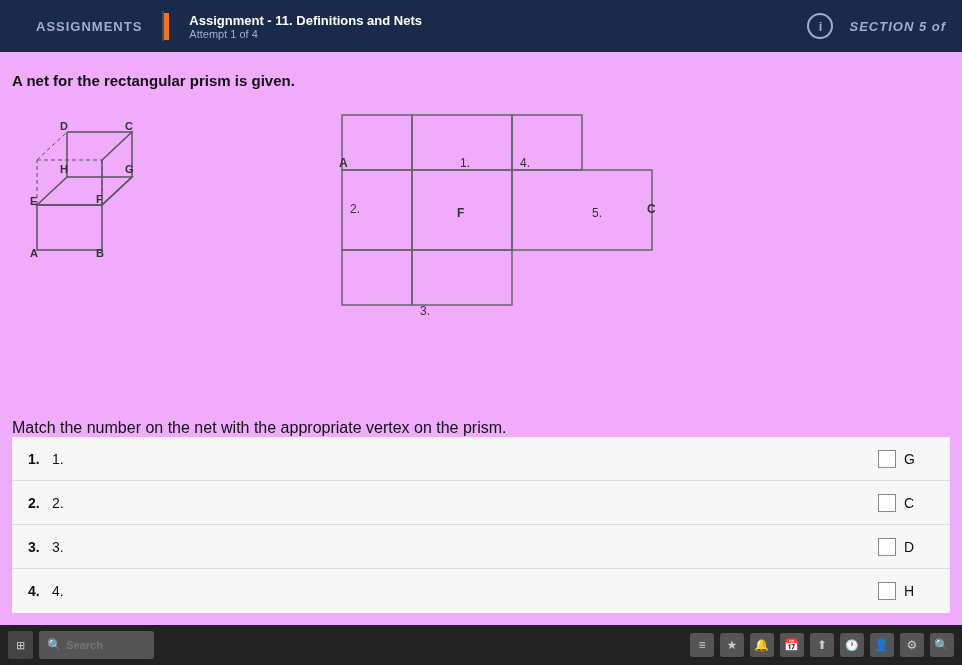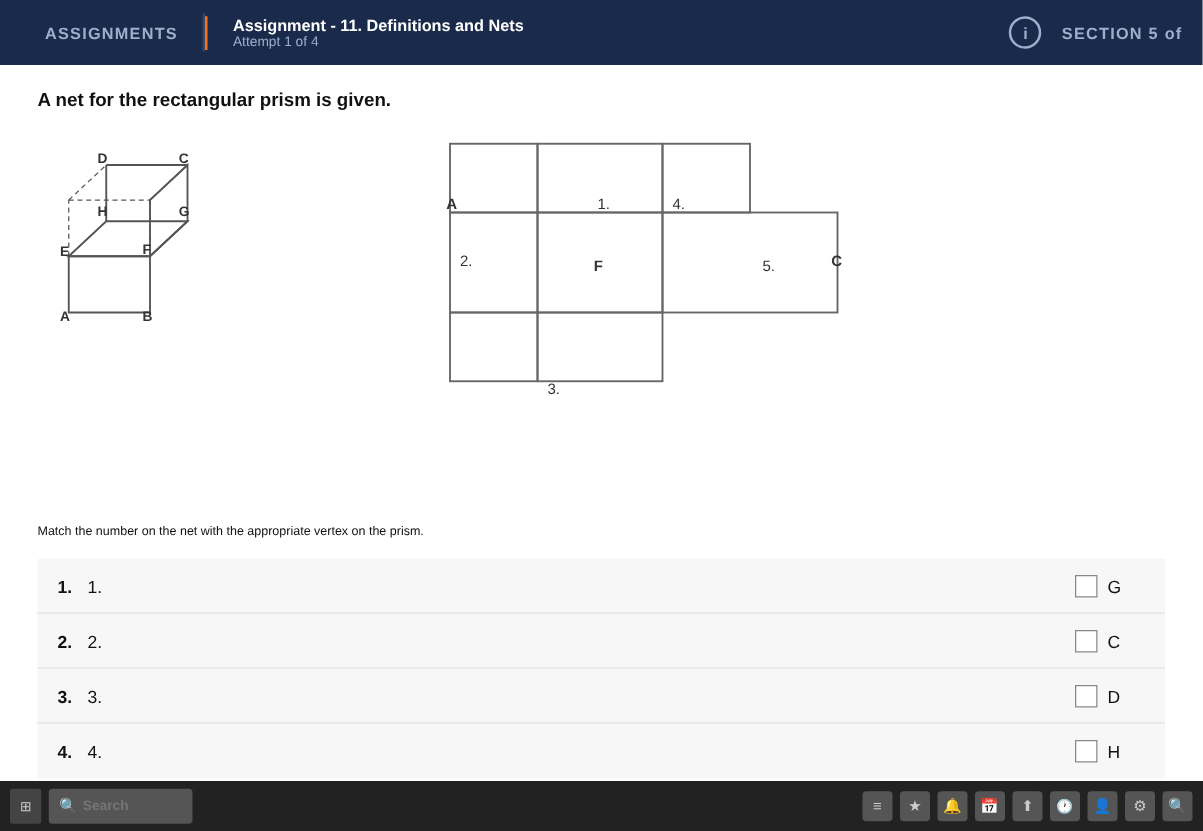--- a/index.html
+++ b/index.html
@@ -33,21 +33,21 @@
     }
     .header-divider {
       width: 1px;
       height: 30px;
       background: #3a4a6a;
     }
     .header-assignment {
       display: flex;
       flex-direction: column;
       padding: 0 20px;
-      border-left: 2px solid #f97316;
+      border-left: 5px solid #f97316;
     }
     .assignment-title {
       color: #ffffff;
       font-size: 13px;
       font-weight: 600;
     }
     .assignment-subtitle {
       color: #9ab0cc;
       font-size: 11px;
     }
@@ -68,26 +68,27 @@
       color: #9ab0cc;
       font-size: 13px;
       font-weight: bold;
       cursor: pointer;
     }
     .section-label {
       color: #9ab0cc;
       font-size: 13px;
       font-weight: 600;
       letter-spacing: 1px;
+      font-style: italic;
     }
 
     
     .main {
-      background: #ffffff;
-      padding: 20px 30px;
+      background: #f0abfc;
+      padding: 20px 12px;
       height: calc(665px - 52px - 40px);
       overflow-y: auto;
     }
 
     .question-title {
       font-size: 15px;
       font-weight: bold;
       color: #111;
       margin-bottom: 16px;
     }
@@ -103,23 +104,22 @@
       width: 200px;
       flex-shrink: 0;
     }
 
     
     .net-svg {
       flex: 1;
     }
 
     .instruction-text {
-      font-size: 10px;
-      color: #111;
-      margin-bottom: 16px;
+      font-size: 16px;
+      color: #111;
     }
     .answer-row {
       display: flex;
       align-items: center;
       border-bottom: 1px solid #ddd;
       padding: 10px 16px;
       background: #f7f7f7;
       min-height: 44px;
     }
     .answer-row:last-child { border-bottom: none; }

